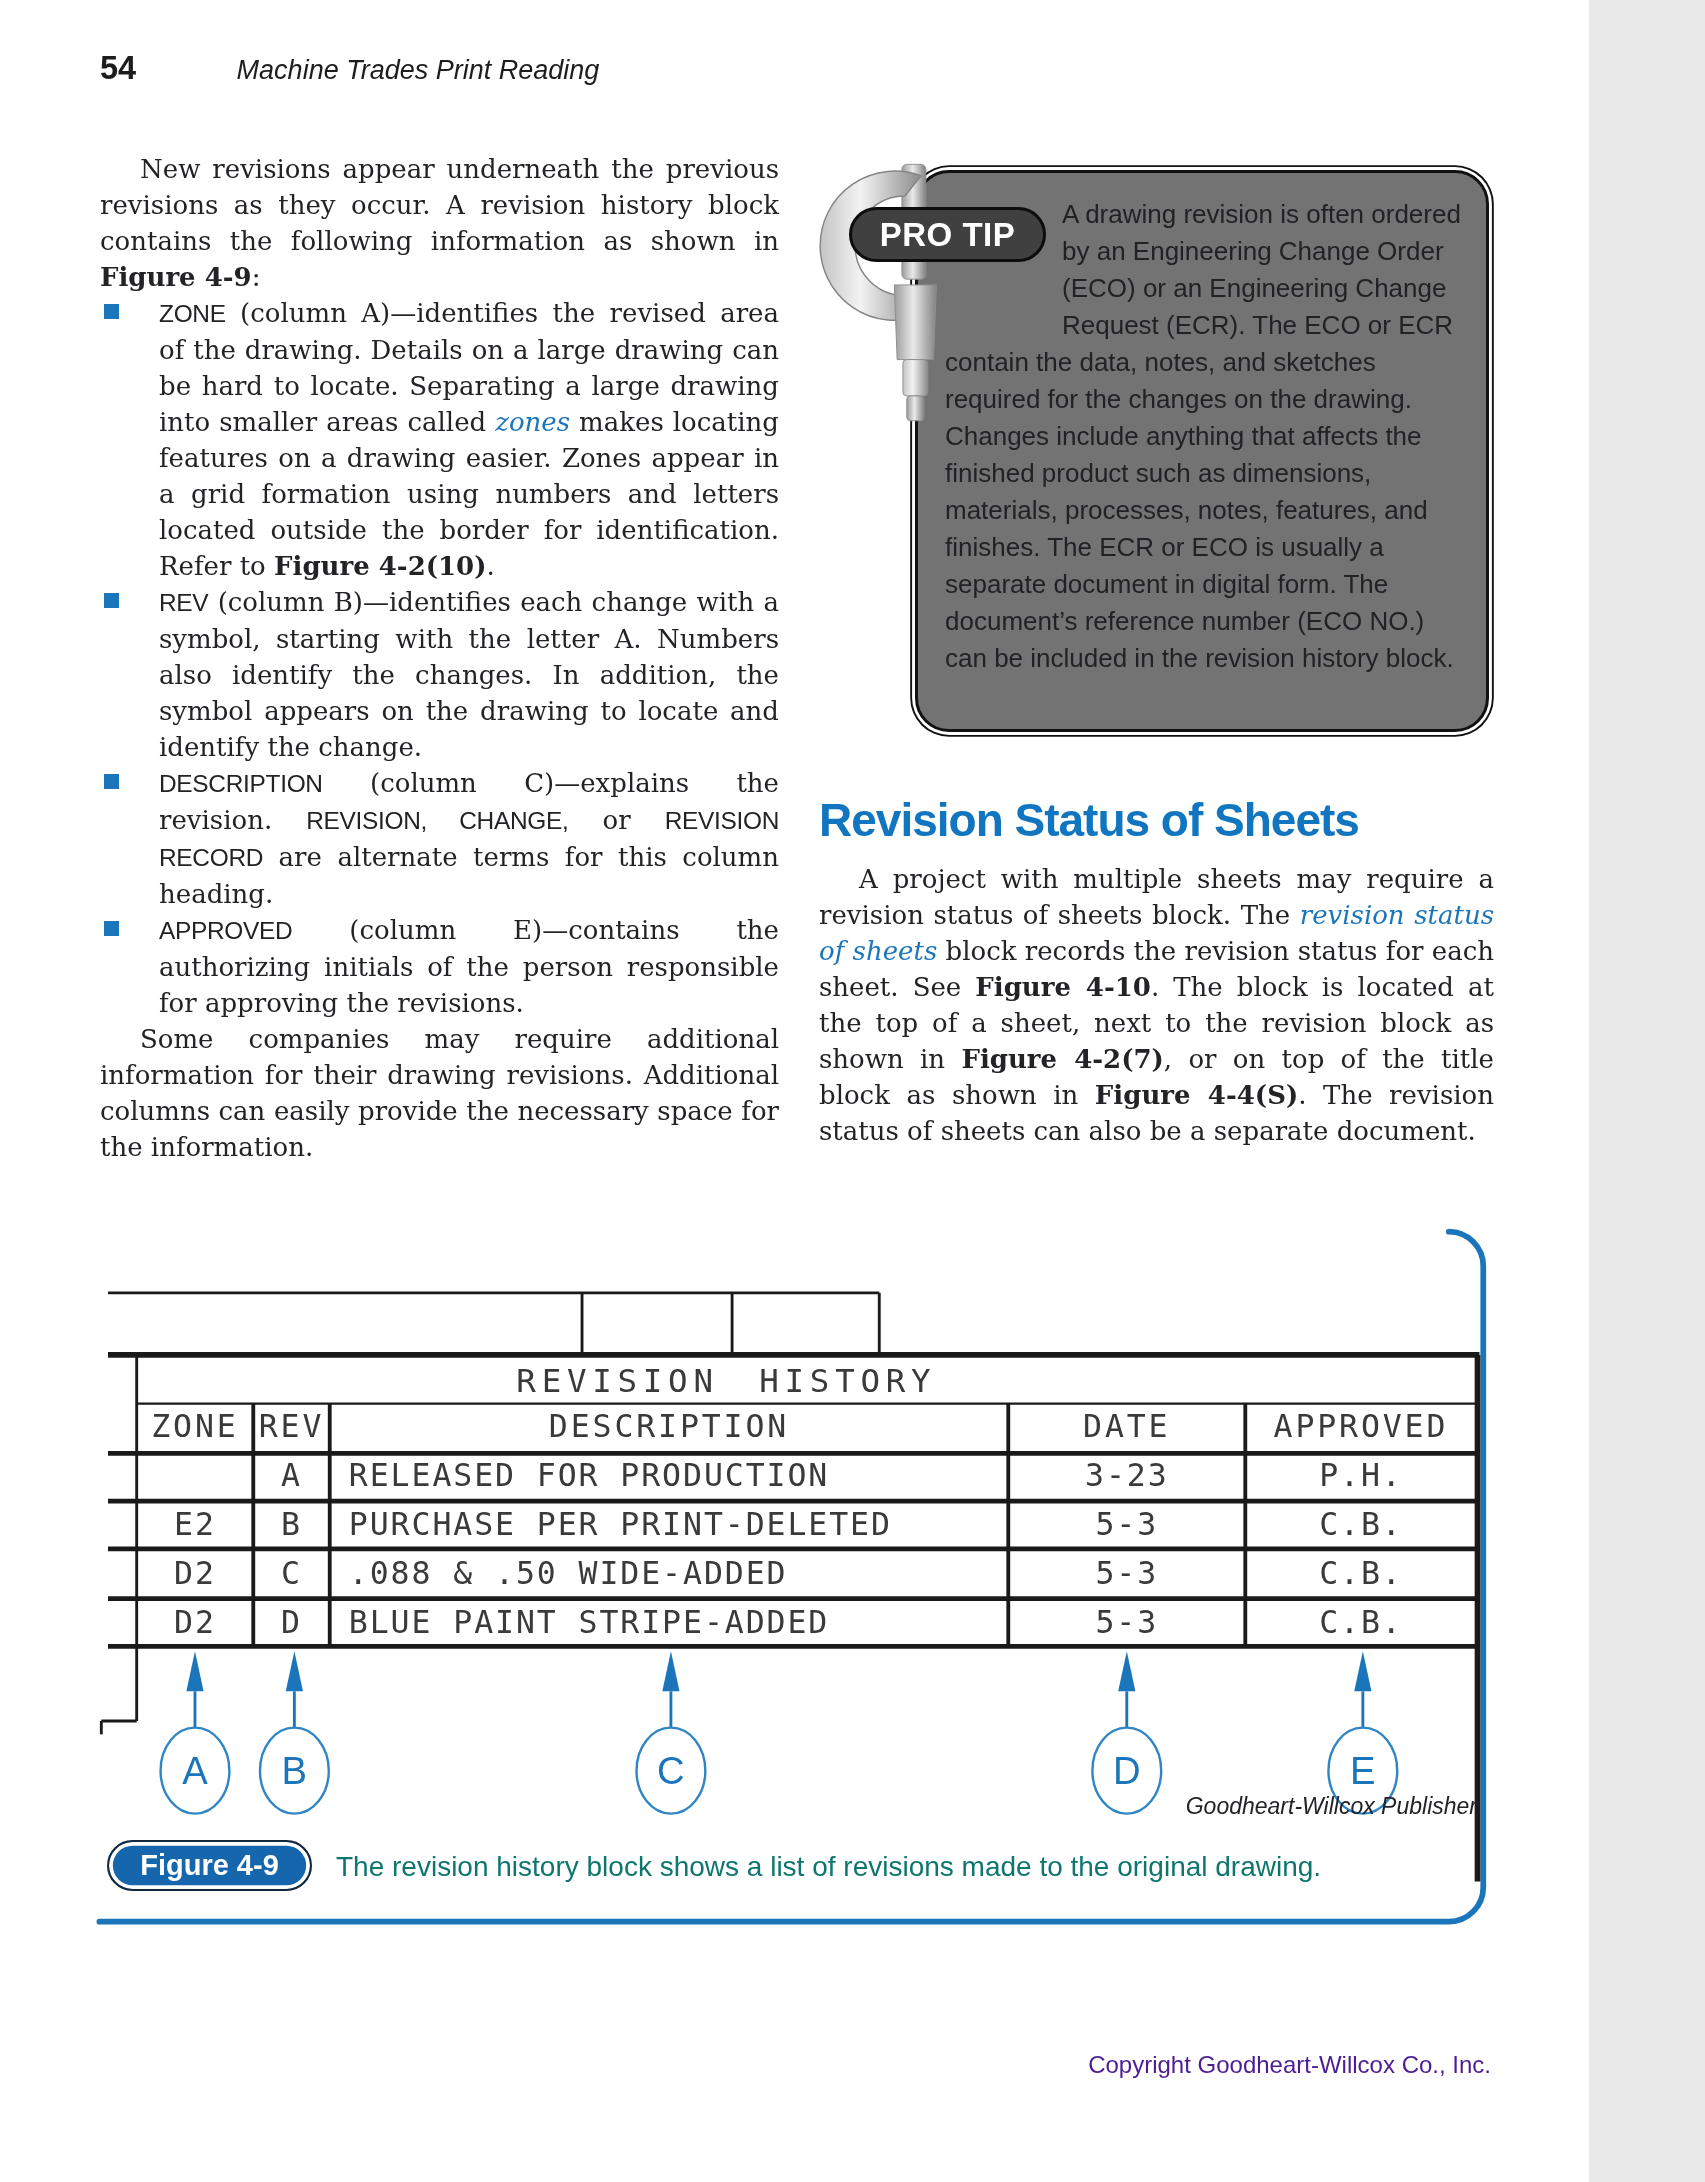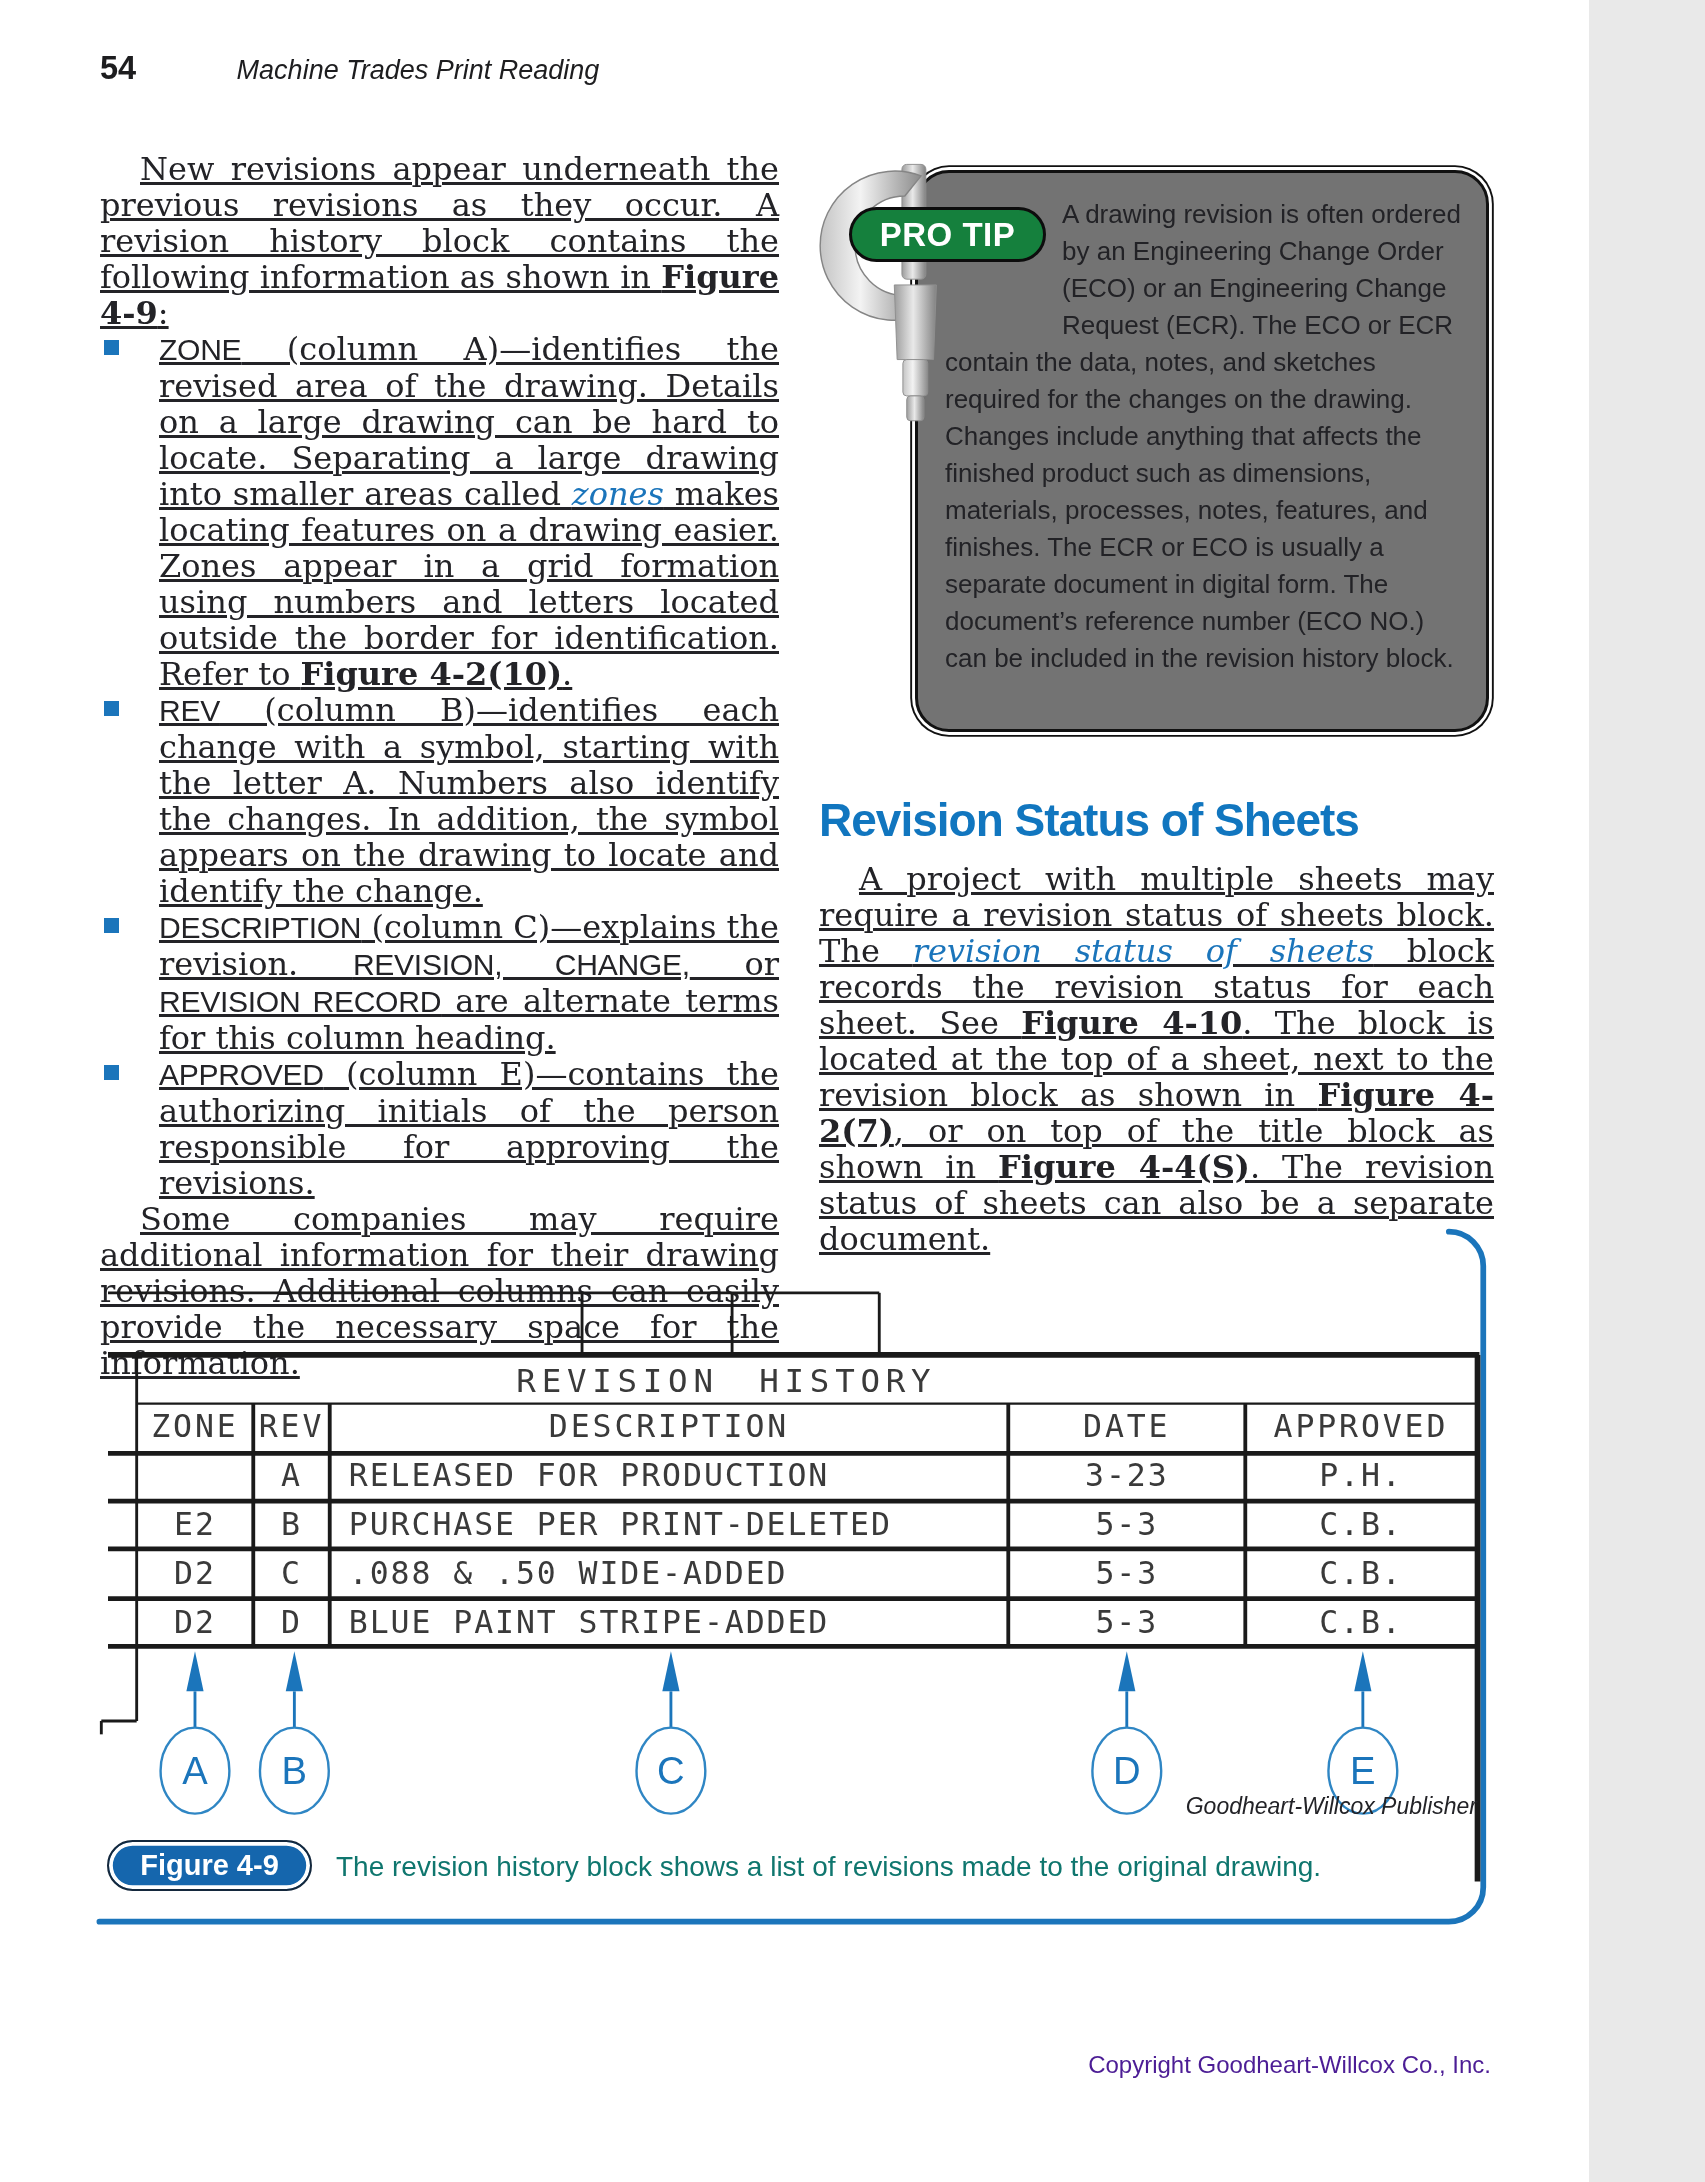--- a/index.html
+++ b/index.html
@@ -12,22 +12,22 @@
   }
   
   .runhead{position:absolute;left:100px;top:50px;width:860px;}
   .pagenum{display:inline-block;font-weight:bold;font-size:32.5px;color:#1d1d1f;}
   .runtitle{display:inline-block;margin-left:96px;font-style:italic;font-size:27px;color:#1d1d1f;}
 
   
   .serifcol{position:absolute;left:100px;top:151px;width:679px;}
   .spar{
     font-family:"DejaVu Serif","Liberation Serif",serif;
-    font-size:32px;line-height:36px;color:#232327;
-    text-align:justify;margin:0;text-decoration:underline;
+    font-size:26px;line-height:36px;color:#232327;
+    text-align:justify;margin:0;
   }
   .spar.indent{text-indent:40px;}
   .spar .b{font-weight:bold;}
   .spar .ib{font-style:italic;color:#1b75bb;}
   .spar .sans{font-family:"Liberation Sans",sans-serif;font-size:0.94em;letter-spacing:-0.3px;}
   .bullet{position:relative;padding-left:59px;margin:0;}
   .bullet .sq{
     position:absolute;left:3.8px;top:8.6px;width:15.3px;height:15.3px;
     background:#1b75bb;
   }
@@ -41,21 +41,21 @@
     box-sizing:border-box;
   }
   .tiptext{
     margin:23px 25px 0 27px;
     font-size:26px;line-height:37px;color:#222226;
     text-align:left;
   }
   .tipspacer{float:left;width:117px;height:113px;}
   .tipbadge{
     position:absolute;left:849px;top:207px;width:197px;height:55px;
-    background:#15803d;border:3.8px solid #0d0d0d;border-radius:31px;
+    background:#404040;border:3.8px solid #0d0d0d;border-radius:31px;
     box-sizing:border-box;z-index:5;
     display:flex;align-items:center;justify-content:center;
     color:#ffffff;font-weight:bold;font-size:33px;letter-spacing:0.5px;
   }
   .micro{position:absolute;left:808px;top:151px;z-index:4;}
 
   
   .secheading{
     position:absolute;left:819px;top:793px;
     font-size:46px;font-weight:bold;color:#1176bf;letter-spacing:-1px;

